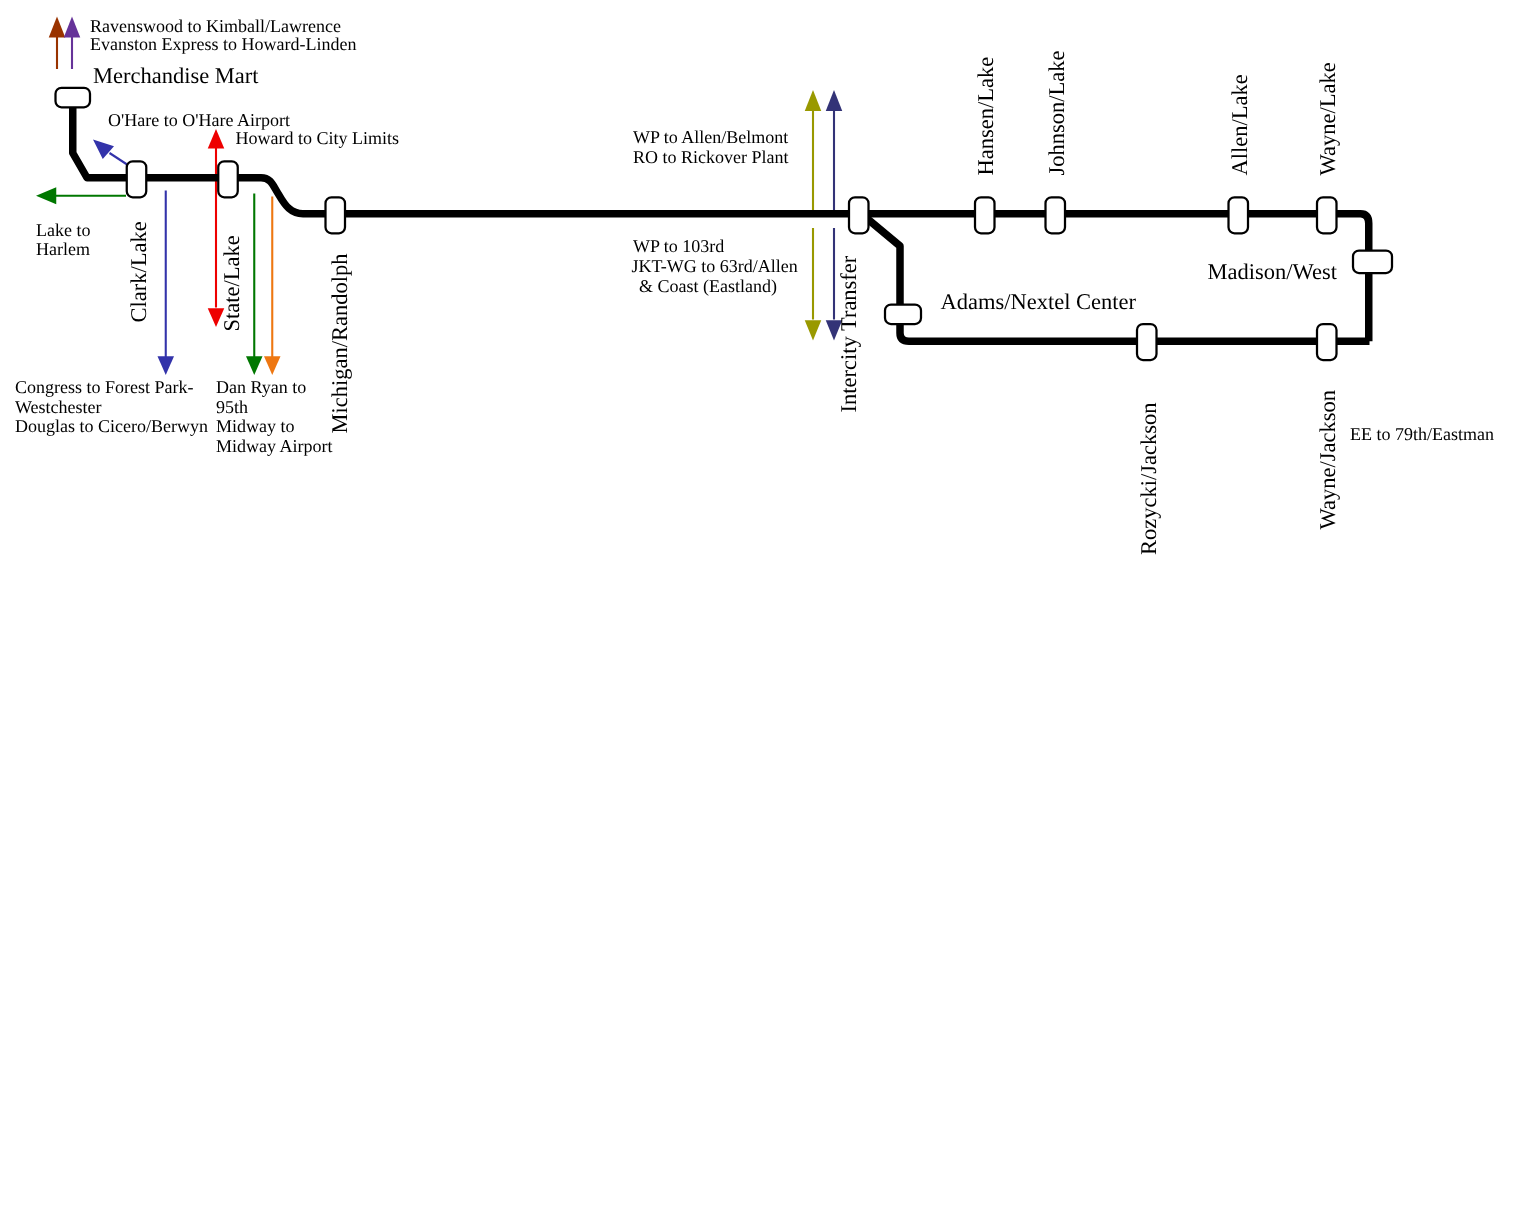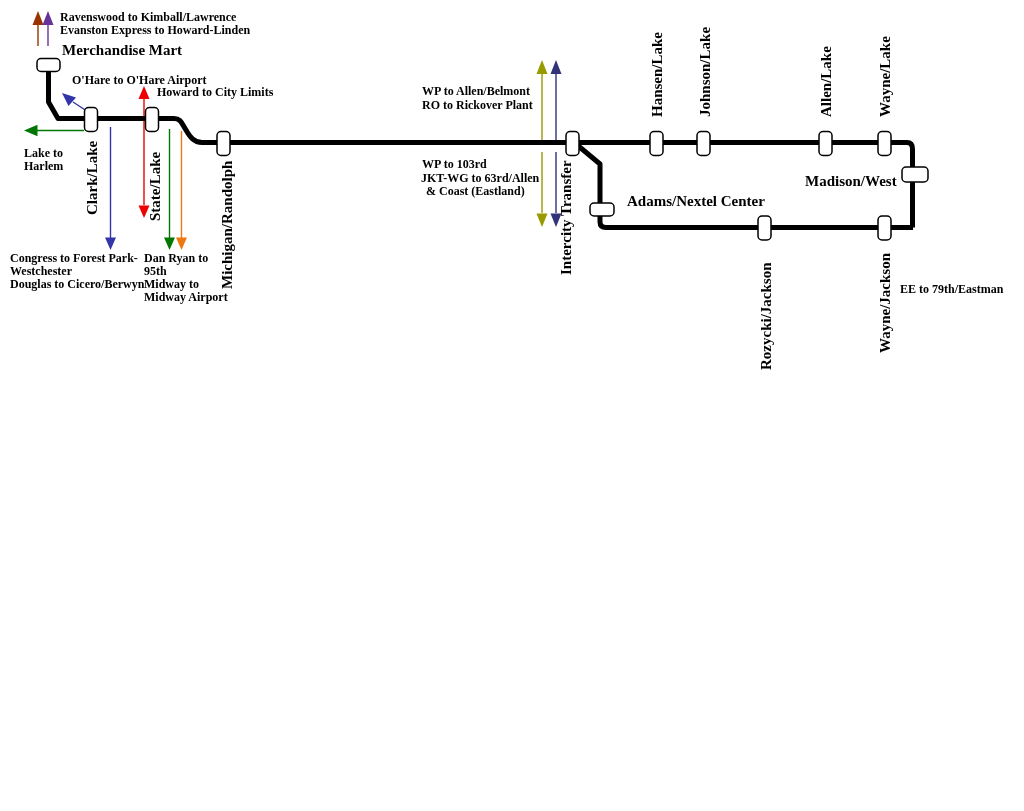--- a/index.html
+++ b/index.html
@@ -1,16 +1,16 @@
 <!DOCTYPE html>
 <html><head>
 <meta charset="utf-8">
 <style>
   html, body { margin: 0; padding: 0; background: #FFFFFF; }
-  .stage { position: relative; width: 1024px; height: 811px; background: #FFFFFF; overflow: hidden; font-weight: bold; }
+  .stage { position: relative; width: 1024px; height: 811px; background: #FFFFFF; overflow: hidden; }
   svg { display: block; }
   svg text { font-family: "Liberation Serif", serif; fill: #000000; }
   .lbl  { font-size: 12px; }
   .big  { font-size: 15px; }
   .vert { font-size: 15px; }
   .route { fill: none; stroke: #000000; stroke-width: 5; stroke-linejoin: round; stroke-linecap: butt; }
   .station { fill: #FFFFFF; stroke: #000000; stroke-width: 1.5; }
   .thin { stroke-width: 1.4; fill: none; }
 </style>
 </head>

